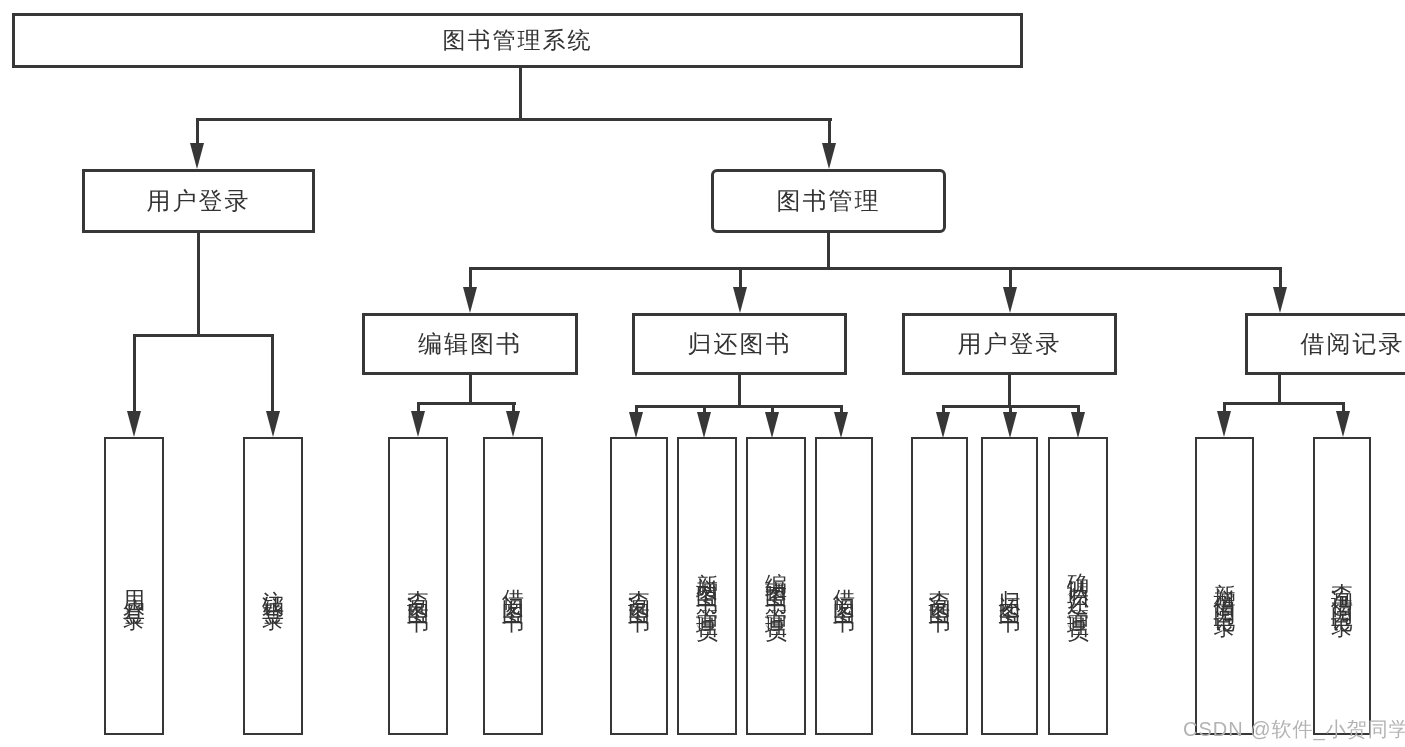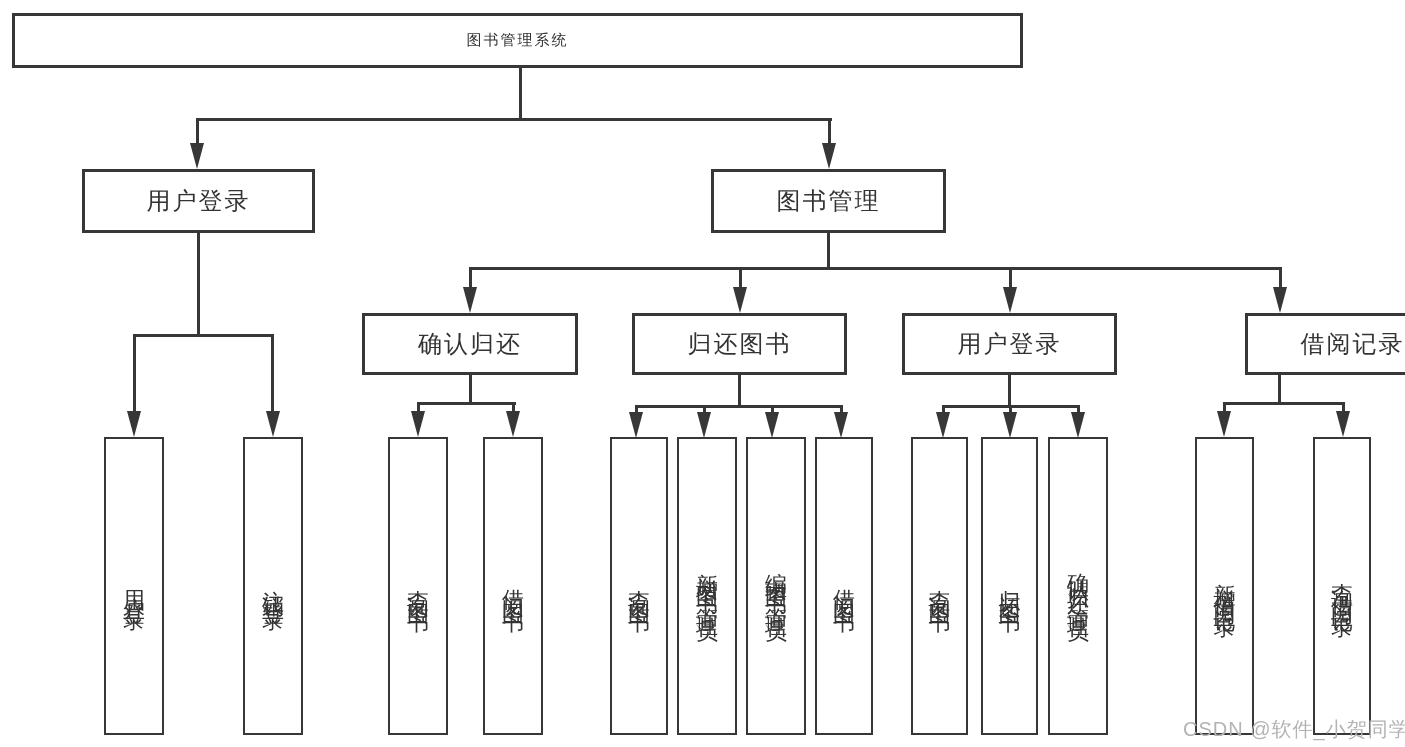--- a/index.html
+++ b/index.html
@@ -9,21 +9,21 @@
     background:#ffffff;
     font-family:"Liberation Sans","DejaVu Sans",sans-serif;
   }
   .box {
     position:absolute; box-sizing:border-box;
     border:3px solid #373737; background:#ffffff;
     display:flex; align-items:center; justify-content:center;
     color:#333333;
   }
   .box .hlabel { font-size:24px; letter-spacing:2px; white-space:nowrap; }
-  .root .hlabel { font-size:15px; }
+  .root .hlabel { font-size:23px; }
   .leaf { border-width:2.5px; }
   .leaf .vlabel {
     writing-mode:vertical-rl; text-orientation:mixed;
     font-size:22px; letter-spacing:7px; line-height:1; white-space:nowrap;
   }
   .vl { position:absolute; width:3px; background:#373737; }
   .hl { position:absolute; height:3px; background:#373737; }
   .arrow {
     position:absolute; width:0; height:0;
     border-left:7px solid transparent; border-right:7px solid transparent;
@@ -38,26 +38,26 @@
 <body>
 
 <div class="box root" style="left:12px; top:13px; width:1011px; height:55px;">
   <span class="hlabel">图书管理系统</span>
 </div>
 
 <div class="box" style="left:82px; top:169px; width:233px; height:64px;">
   <span class="hlabel">用户登录</span>
 </div>
 
-<div class="box" style="left:711px; top:169px; width:235px; height:64px;">
+<div class="box" style="left:711px; top:169px; width:235px; height:64px;border-radius:6px;">
   <span class="hlabel">图书管理</span>
 </div>
 
 <div class="box" style="left:362px; top:313px; width:216px; height:62px;">
-  <span class="hlabel">确认归还</span>
+  <span class="hlabel">编辑图书</span>
 </div>
 
 <div class="box" style="left:632px; top:313px; width:215px; height:62px;">
   <span class="hlabel">归还图书</span>
 </div>
 
 <div class="box" style="left:902px; top:313px; width:215px; height:62px;">
   <span class="hlabel">用户登录</span>
 </div>
 

